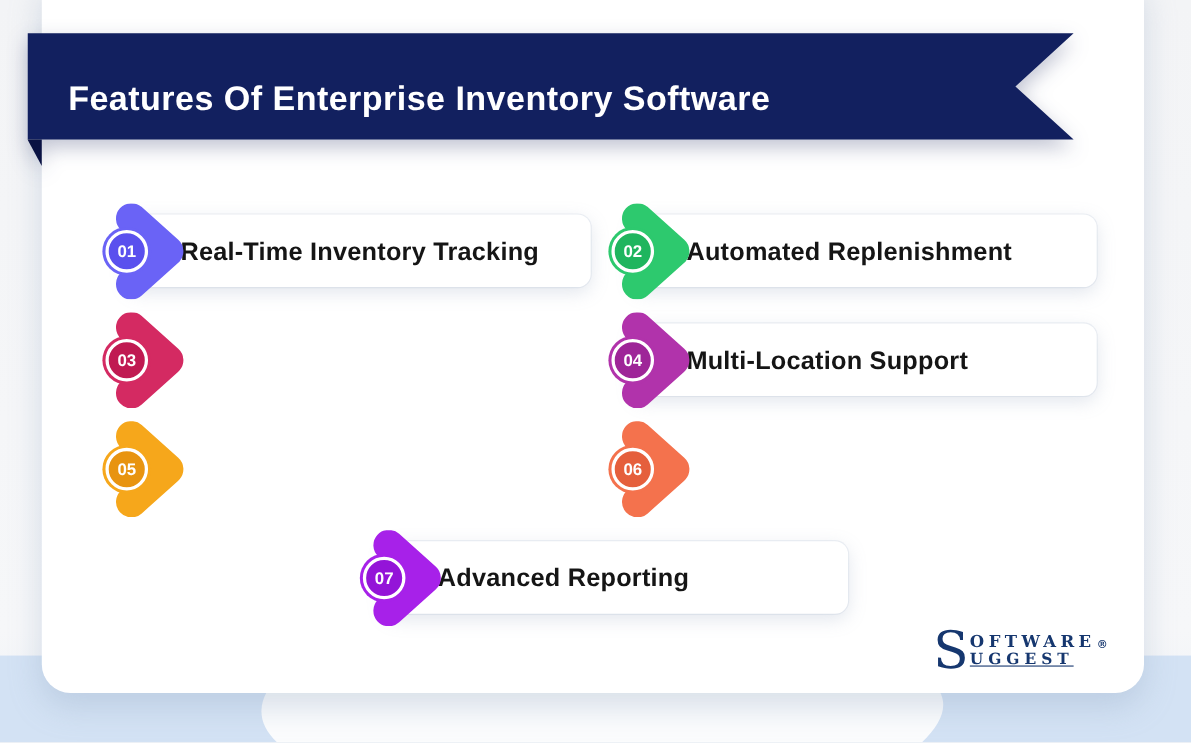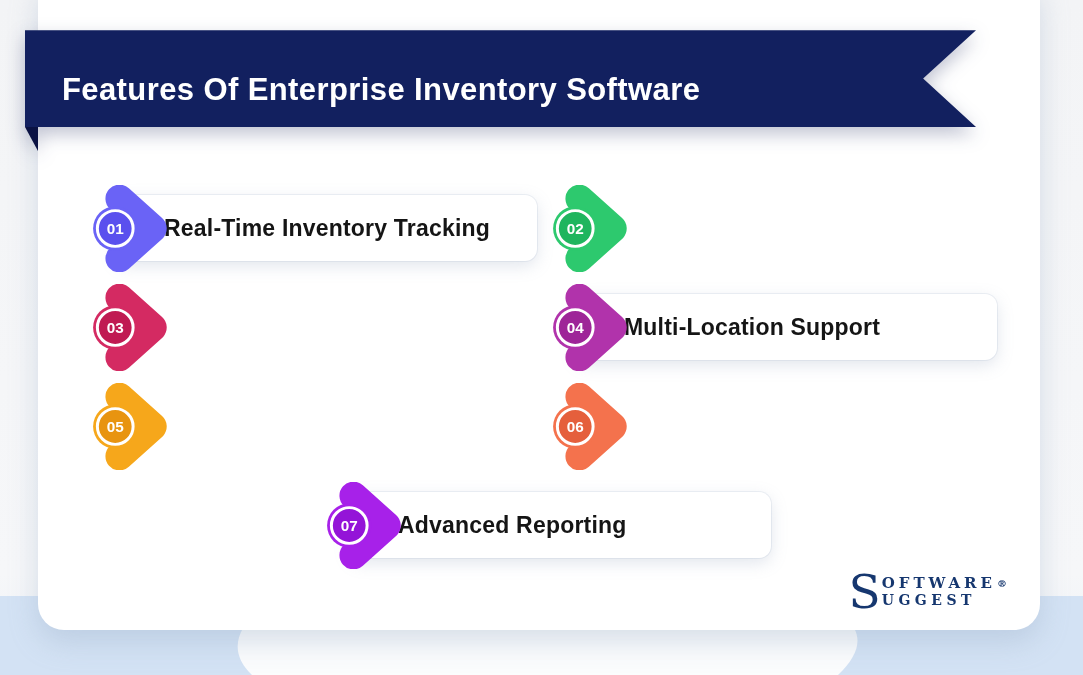--- a/index.html
+++ b/index.html
@@ -38,23 +38,23 @@
   .label{font-size:23px; font-weight:700; color:var(--text); letter-spacing:.2px; white-space:nowrap;}
   .badge{position:absolute; left:0; top:0; width:80px; height:87px; z-index:2;}
   .badge .chev{fill:none; stroke:var(--c); stroke-width:33; stroke-linecap:round; stroke-linejoin:round;}
   .badge .outer{fill:var(--c);}
   .badge .inner{fill:var(--ci); stroke:#ffffff; stroke-width:3.5;}
   .badge .num{fill:#ffffff; font-family:"Liberation Sans","DejaVu Sans",sans-serif; font-size:18px; font-weight:700; text-anchor:middle;}
   
   .logo{position:absolute; top:572px; right:76px; display:flex; color:#16376f; font-family:"DejaVu Serif","Liberation Serif",serif;}
   .logo-s{font-size:47px; line-height:40px; font-weight:400;}
   .logo-lines{display:flex; flex-direction:column; margin-left:1px; padding-top:3px;}
-  .logo-top{font-size:15px; letter-spacing:4px; font-weight:700; line-height:17px; display:flex; align-items:center;}
+  .logo-top{font-size:15px; letter-spacing:4px; font-weight:700; line-height:17px; display:flex; align-items:flex-end;}
   .logo-top sup{font-size:10px; letter-spacing:0; line-height:10px; margin-left:1px;}
-  .logo-bottom{font-size:14px; letter-spacing:4.5px; font-weight:700; line-height:16px;}
+  .logo-bottom{font-size:14px; letter-spacing:4.5px; font-weight:700; line-height:16px;text-decoration:underline;}
 </style>
 </head>
 <body>
 
 <div class="stage">
 
   <div class="blue-band"></div>
 
   <svg class="bottom-curve" viewBox="0 0 1083 47" aria-hidden="true">
     <path d="M 243,0 C 234,16 236,32 252,47 L 838,47 C 856,30 862,14 854,0 Z" style="fill:#fbfcfd"></path>
@@ -76,20 +76,23 @@
     </div>
     <svg class="badge" viewBox="0 0 94 100" aria-hidden="true">
       <polyline class="chev" points="37,15 76,50 37,85"></polyline>
       <circle class="outer" cx="32" cy="50" r="26"></circle>
       <circle class="inner" cx="32" cy="50" r="21"></circle>
       <text class="num" x="32" y="56.5">01</text>
     </svg>
   </div>
 
   <div class="feature" style="--c: #2DC96E; --ci: #1FB55E;">
+    <div class="pill">
+      <span class="label">Automated Replenishment</span>
+    </div>
     <svg class="badge" viewBox="0 0 94 100" aria-hidden="true">
       <polyline class="chev" points="37,15 76,50 37,85"></polyline>
       <circle class="outer" cx="32" cy="50" r="26"></circle>
       <circle class="inner" cx="32" cy="50" r="21"></circle>
       <text class="num" x="32" y="56.5">02</text>
     </svg>
   </div>
 </div>
     <div class="row" id="row-2">
   <div class="feature" style="--c: #D42A62; --ci: #C01A52;">

